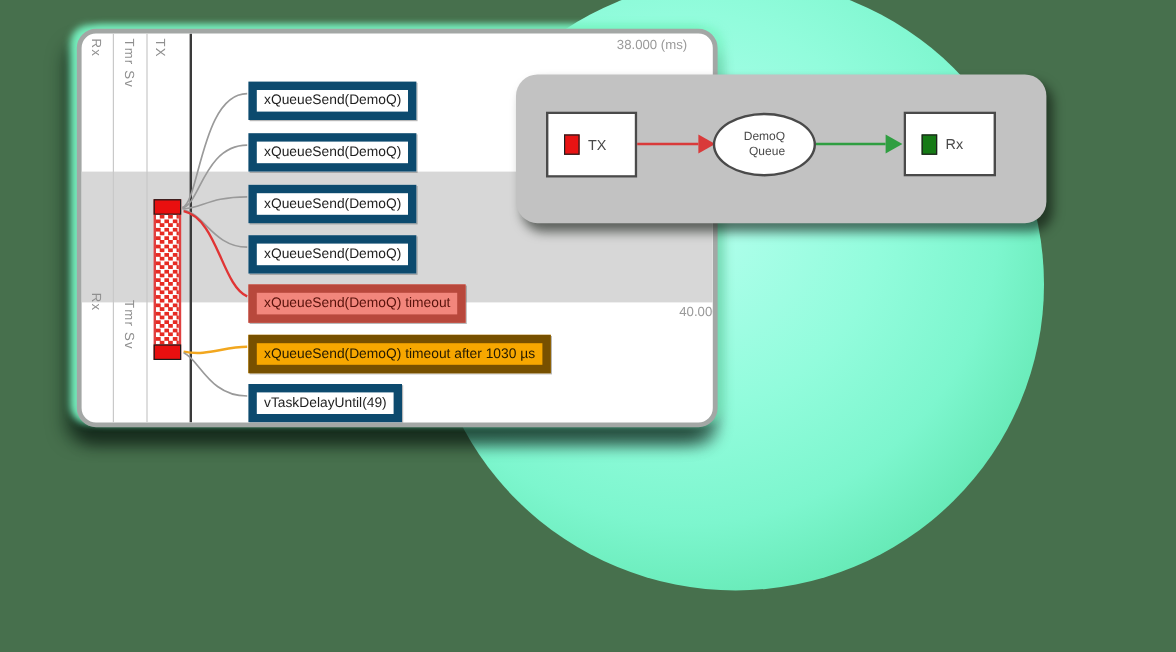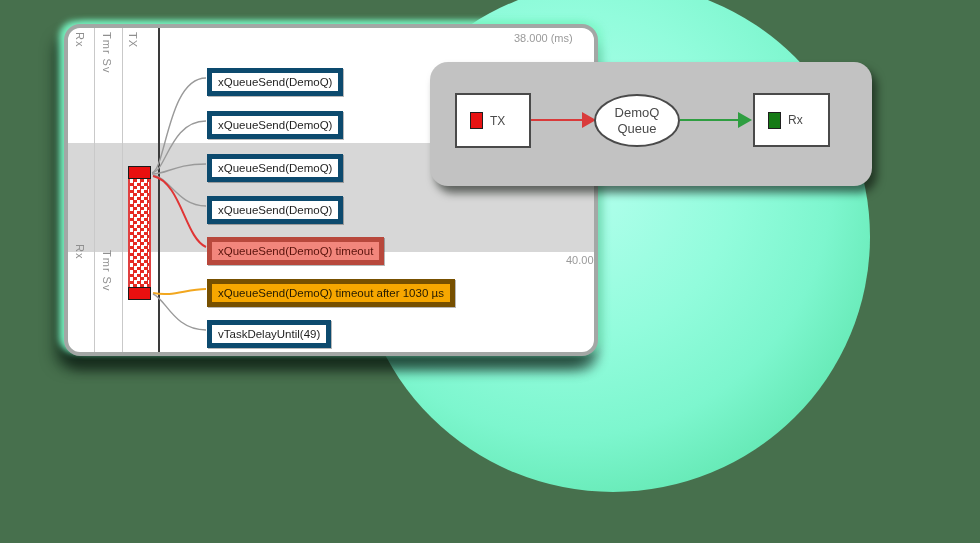--- a/index.html
+++ b/index.html
@@ -43,21 +43,21 @@
   .bar-body{
     position:absolute;left:60px;top:151px;width:23px;height:108px;box-sizing:border-box;
     border-left:2px solid #E04040;border-right:2px solid #E04040;
     background-image:conic-gradient(#E62A22 25%, #ffffff 25% 50%, #E62A22 50% 75%, #ffffff 75%);
     background-size:7px 7px;
   }
   svg.connectors{position:absolute;left:0;top:0;}
   
   .evt{
     position:absolute;left:139px;white-space:nowrap;
-    background:#ffffff;border:5px solid #0c4a6e;color:#1E1E1E;
+    background:#ffffff;border:7px solid #0c4a6e;color:#1E1E1E;
     font-size:11.5px;padding:3px 6px 3px 6px;
     box-shadow:1px 1px 0 rgba(0,0,0,0.28);
   }
   .evt.blocks{background:#F2867C;border-color:#B8483C;color:#59120B;}
   .evt.timeout{background:#F7A700;border-color:#775000;color:#241A00;}
   
   .overlay-panel{
     position:absolute;left:430px;top:62px;width:442px;height:124px;
     background:#C2C2C2;border-radius:18px;
     box-shadow:5px 7px 9px rgba(12,18,12,0.6);
@@ -65,21 +65,21 @@
   .node-rect{
     position:absolute;background:#ffffff;border:2px solid #4A4A4A;box-sizing:border-box;
     display:flex;align-items:center;padding-left:13px;
   }
   .node-rect .marker{width:13px;height:17px;border:1px solid #1F1F1F;box-sizing:border-box;}
   .node-rect .nlabel{margin-left:7px;color:#4A4A4A;font-size:12px;}
   .node-ellipse{
     position:absolute;left:164px;top:32px;width:86px;height:53px;
     background:#ffffff;border:2px solid #4A4A4A;border-radius:50%;box-sizing:border-box;
     display:flex;align-items:center;justify-content:center;
-    color:#4A4A4A;font-size:13px;text-align:center;white-space:pre-line;line-height:1.2;
+    color:#4A4A4A;font-size:10px;text-align:right;white-space:pre-line;line-height:1.2;
   }
 </style>
 </head>
 <body>
 
 <div class="mint-circle"></div>
 
 <div class="trace-panel">
   <div class="trace-inner">
 

